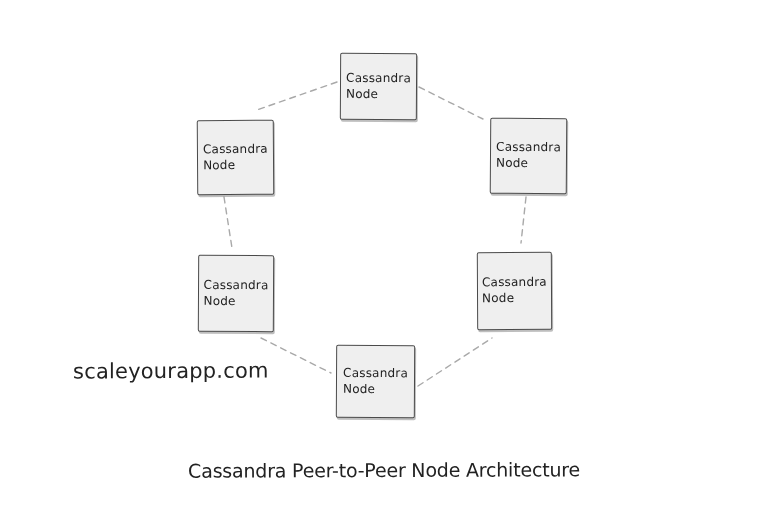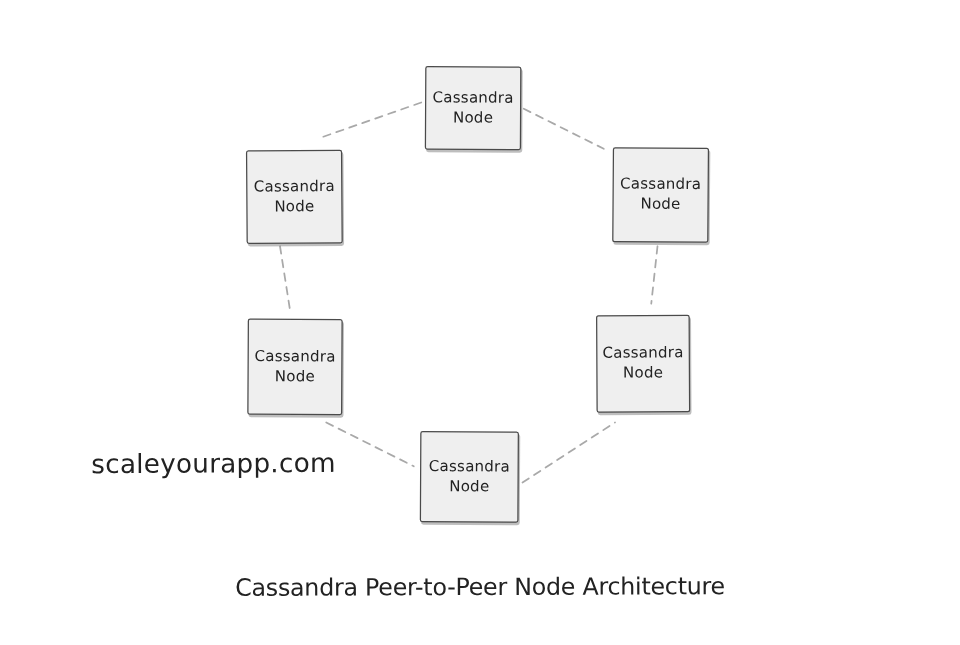--- a/index.html
+++ b/index.html
@@ -11,21 +11,21 @@
     overflow:hidden;
   }
   .links { position:absolute; left:0; top:0; width:768px; height:516px; }
   .node {
     position:absolute;
     background:var(--node-fill,#efefef);
     border:1.4px solid var(--node-border,#4a4a4a);
     border-radius:2px;
     box-shadow:1px 2px 0 rgba(125,125,125,0.5);
     display:flex; align-items:center; justify-content:center;
-    text-align:center;
+    text-align:left;
   }
   .node-label {
     font-size:12px; line-height:1.32;
     color:var(--text,#202020);
     letter-spacing:0.2px;
     white-space:pre-line;
   }
   .n-top         { left:340px; top:53px;  width:75px; height:65px; transform:rotate(0.3deg); }
   .n-upper-left  { left:197px; top:120px; width:75px; height:73px; transform:rotate(-0.4deg); }
   .n-upper-right { left:490px; top:118px; width:75px; height:74px; transform:rotate(0.4deg); }

